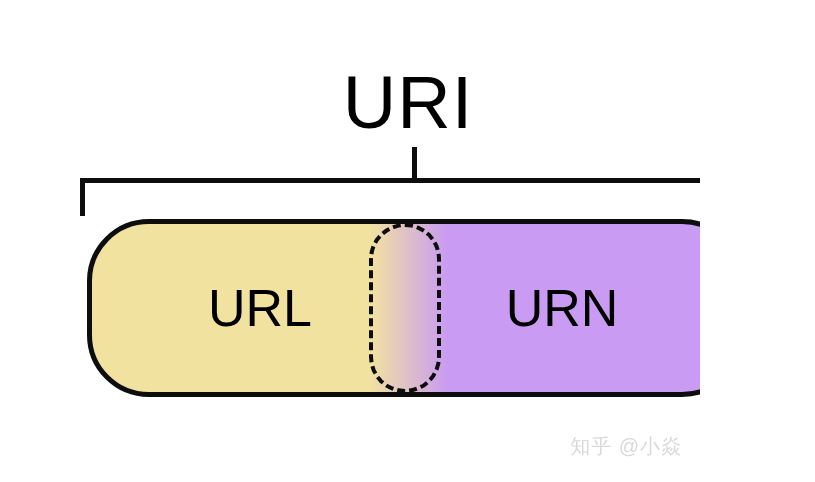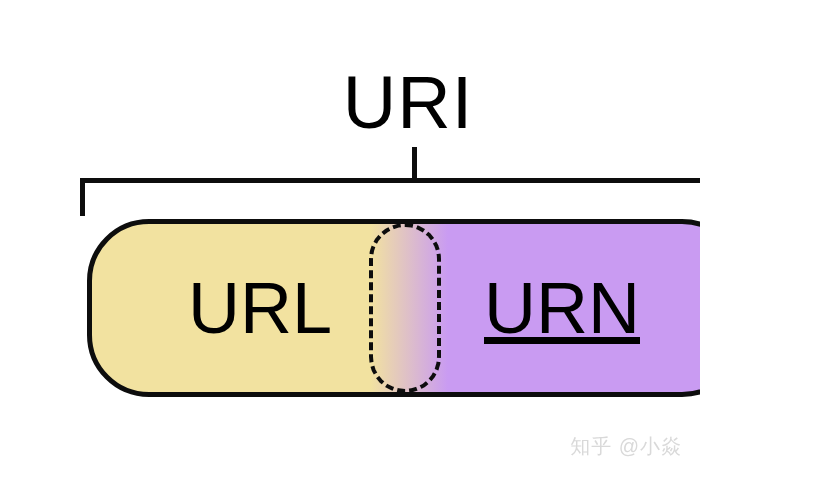--- a/index.html
+++ b/index.html
@@ -78,27 +78,27 @@
     background: transparent;
   }
   .region-label {
     position: absolute;
     top: 219px;
     height: 178px;
     width: 240px;
     display: flex;
     align-items: center;
     justify-content: center;
-    font-size: 72px;
+    font-size: 52px;
     line-height: 1;
     font-weight: 400;
     color: var(--label-text, #000);
   }
   .region-label.url { left: 140px; }
-  .region-label.urn { left: 442px; text-decoration: underline; }
+  .region-label.urn { left: 442px; }
   
   .watermark {
     position: absolute;
     right: 18px;
     top: 434px;
     font-size: 20px;
     line-height: 1.2;
     color: var(--watermark, #d9d9d9);
     text-shadow: 1px 1px 0 #ffffff;
     letter-spacing: 1px;

